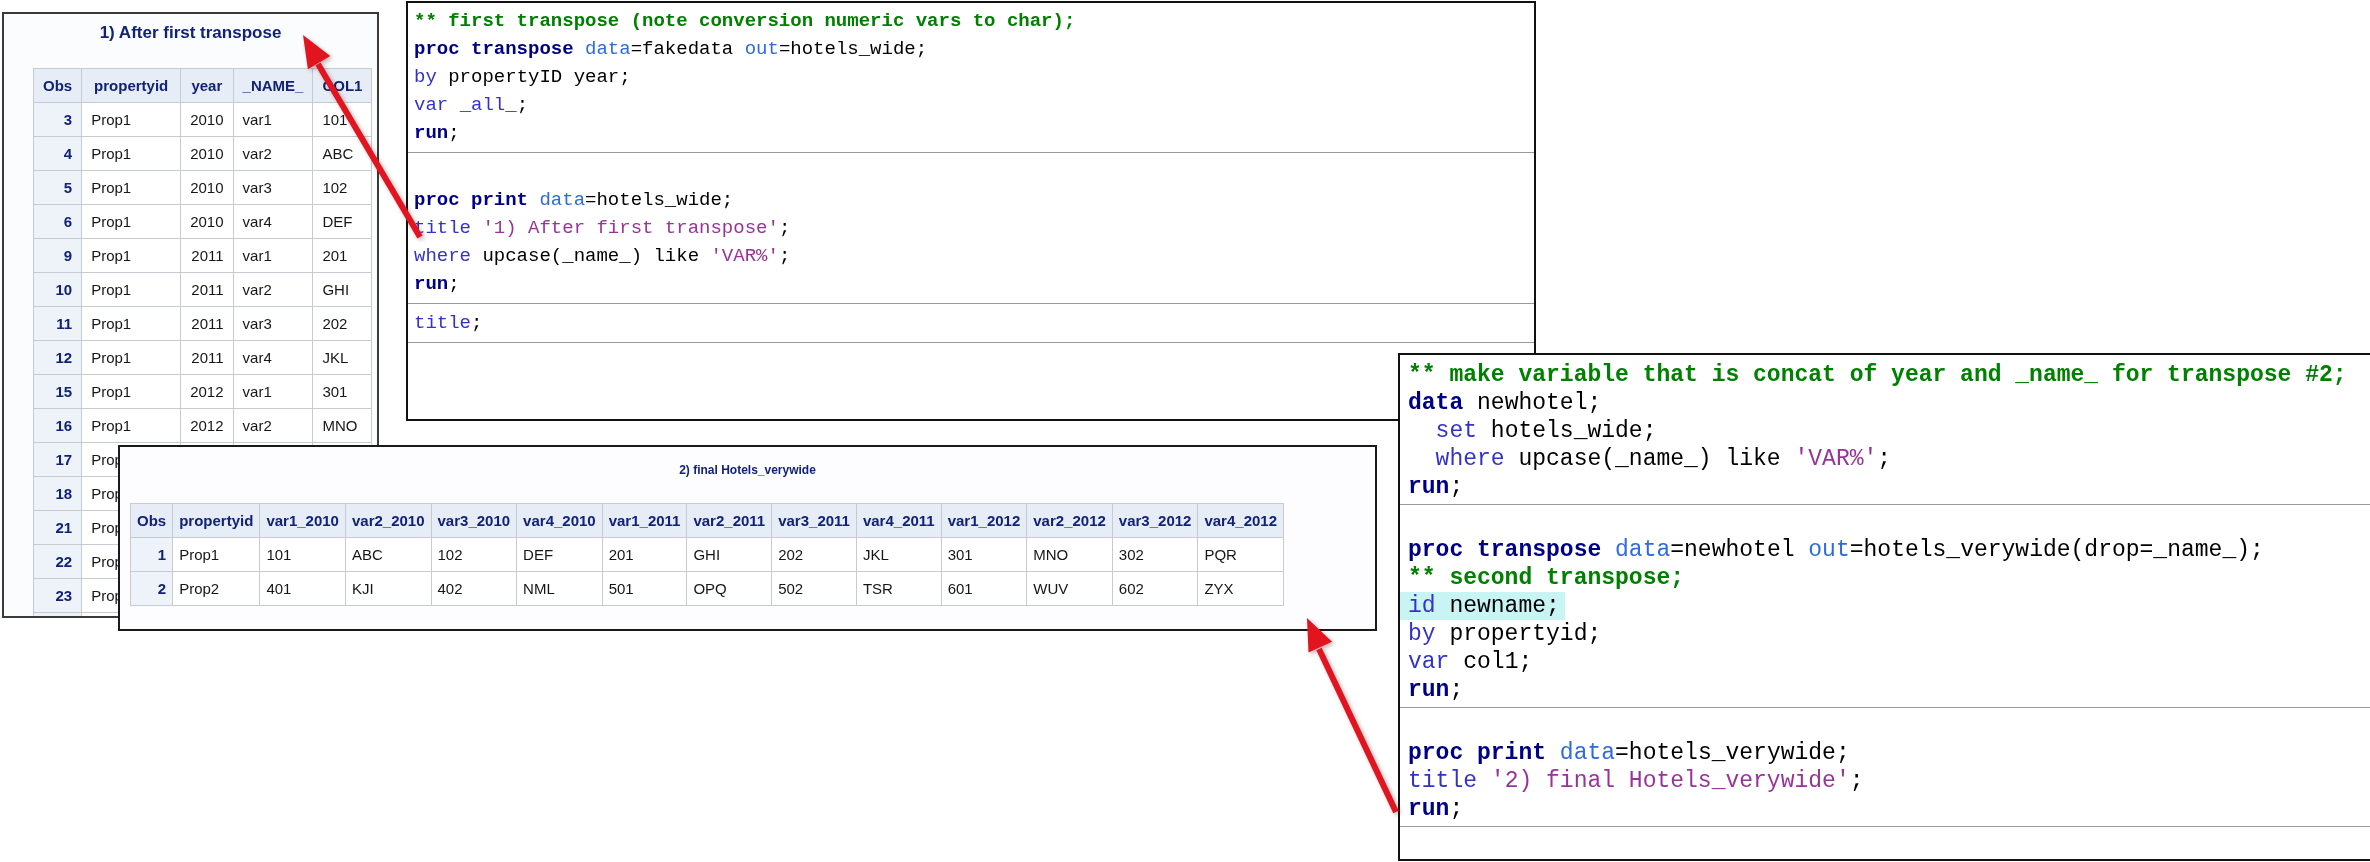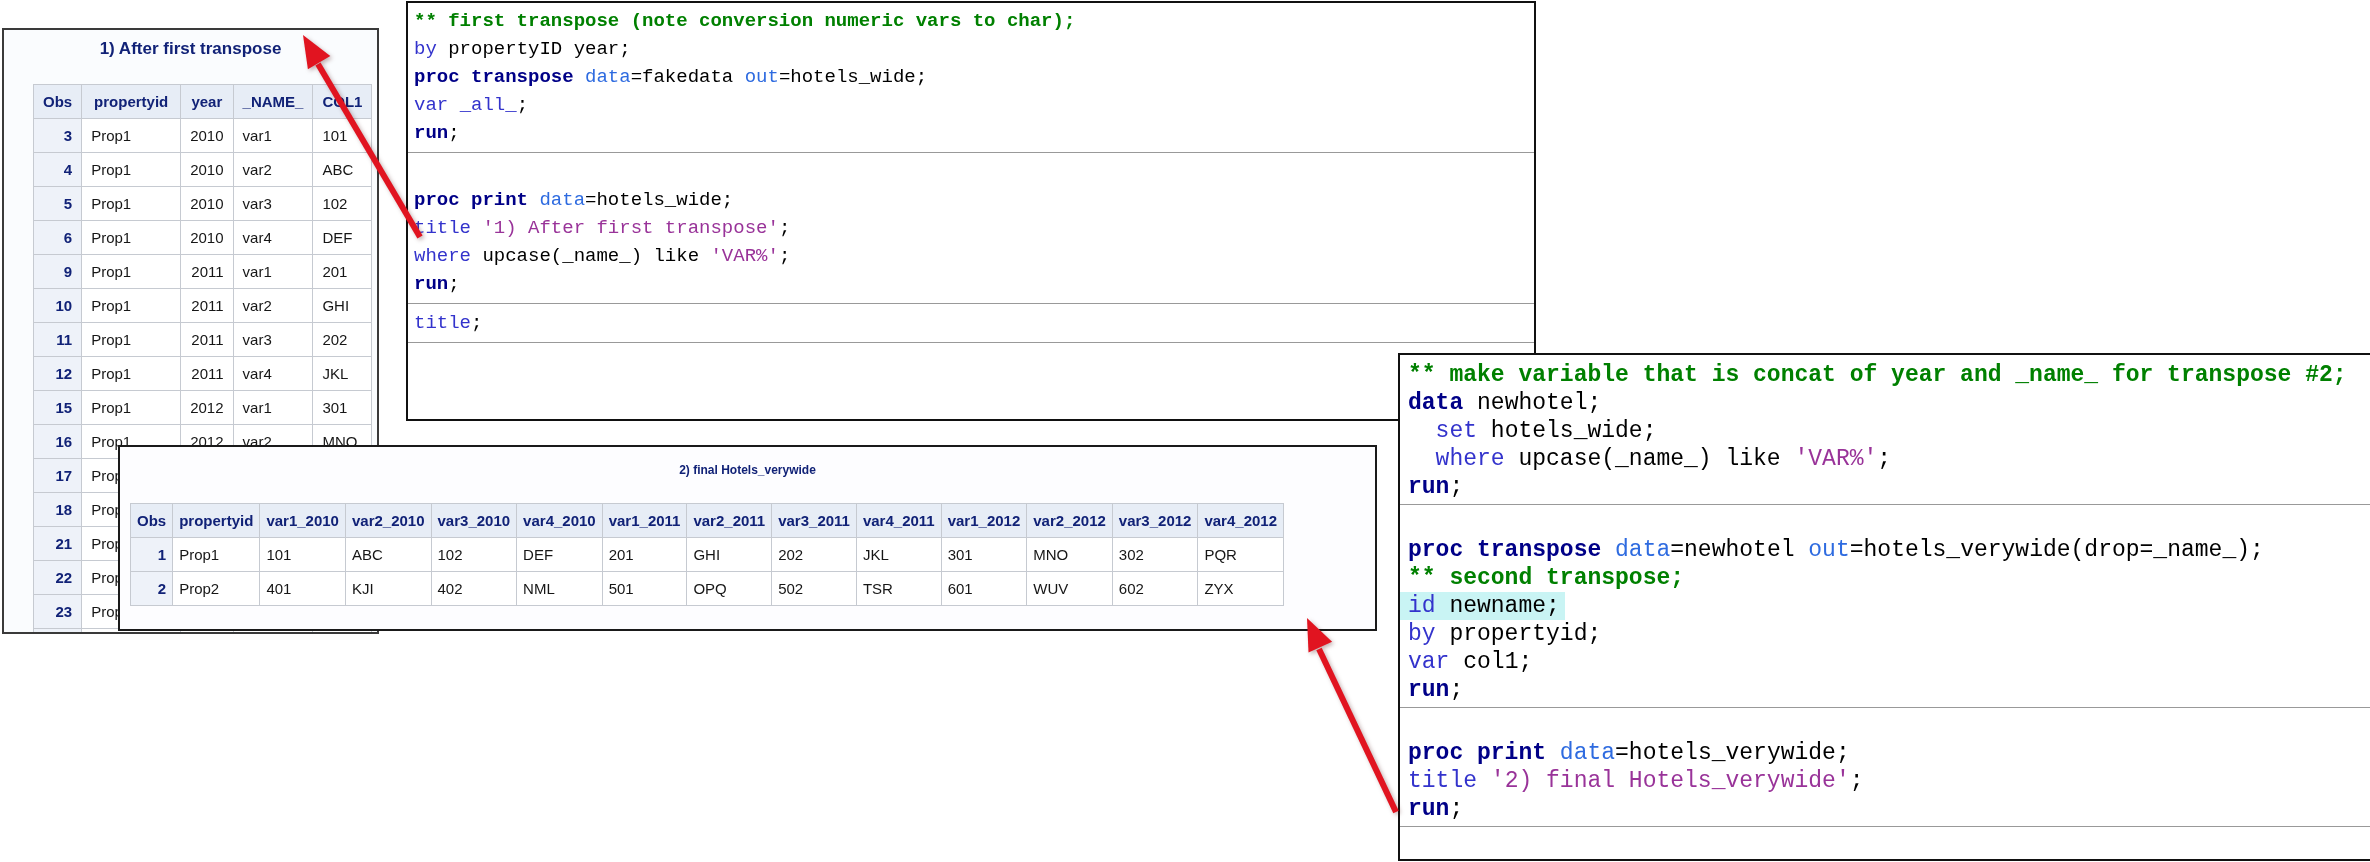--- a/index.html
+++ b/index.html
@@ -1,21 +1,21 @@
 <!DOCTYPE html>
 <html style="--keyword_navy: #000087; --statement_blue: #3333CC; --option_blue: #2E6BE0; --string_purple: #993399; --comment_green: #008000; --highlight_cyan: #C9F4F4; --arrow_red: #E11420; --table_header_bg: #E7EDF6; --table_header_text: #112277; --obs_col_bg: #EEF2F9; --cell_border: #C6CAD1;"><head>
 <meta charset="utf-8">
 <style>
   html,body{margin:0;padding:0;background:#fff;}
   #stage{position:relative;width:2370px;height:862px;background:#ffffff;overflow:hidden;
          font-family:"Liberation Sans",sans-serif;}
 
   
   .win{position:absolute;box-sizing:border-box;border:2px solid #3a3a3a;overflow:hidden;}
-  #window1{left:2px;top:28px;width:377px;height:606px;background:#fafcfe;z-index:1;}
+  #window1{left:2px;top:12px;width:377px;height:606px;background:#fafcfe;z-index:1;}
   #window2{left:118px;top:445px;width:1259px;height:186px;background:#fdfdff;z-index:3;border-color:#1a1a1a;}
   .out-title{font-weight:bold;color:var(--table_header_text);text-align:center;}
   #window1 .out-title{font-size:17px;margin-top:8px;line-height:22px;}
   #window2 .out-title{font-size:12px;margin-top:12px;line-height:22px;}
 
   .sas-table{border-collapse:collapse;background:#fff;font-size:15px;}
   #window1 .sas-table{margin:24px 0 0 29px;}
   #window2 .sas-table{margin:22px 0 0 10px;}
   .sas-table th,.sas-table td{border:1px solid var(--cell_border);line-height:17px;
        color:#161616;font-weight:normal;text-align:left;white-space:nowrap;}
@@ -187,22 +187,22 @@
             <td class="ar">2010</td>
             <td class="">var4</td>
             <td class="">NML</td>
           </tr>
         </tbody>
       </table>
   </section>
 
   <section class="code" id="code1">
       <div class="cl"><span><span class="com">** first transpose (note conversion numeric vars to char);</span></span></div>
+      <div class="cl"><span><span class="kw">proc transpose</span><span class="txt"> </span><span class="opt">data</span><span class="txt">=fakedata </span><span class="opt">out</span><span class="txt">=hotels_wide;</span></span></div>
       <div class="cl"><span><span class="st">by</span><span class="txt"> propertyID year;</span></span></div>
-      <div class="cl"><span><span class="kw">proc transpose</span><span class="txt"> </span><span class="opt">data</span><span class="txt">=fakedata </span><span class="opt">out</span><span class="txt">=hotels_wide;</span></span></div>
       <div class="cl"><span><span class="st">var</span><span class="txt"> </span><span class="st">_all_</span><span class="txt">;</span></span></div>
       <div class="cl"><span><span class="kw">run</span><span class="txt">;</span></span></div>
       <div class="sep"></div>
       <div class="cl"><span>&nbsp;</span></div>
       <div class="cl"><span><span class="kw">proc print</span><span class="txt"> </span><span class="opt">data</span><span class="txt">=hotels_wide;</span></span></div>
       <div class="cl"><span><span class="st">title</span><span class="txt"> </span><span class="str">'1) After first transpose'</span><span class="txt">;</span></span></div>
       <div class="cl"><span><span class="st">where</span><span class="txt"> upcase(_name_) like </span><span class="str">'VAR%'</span><span class="txt">;</span></span></div>
       <div class="cl"><span><span class="kw">run</span><span class="txt">;</span></span></div>
       <div class="sep"></div>
       <div class="cl"><span><span class="st">title</span><span class="txt">;</span></span></div>

